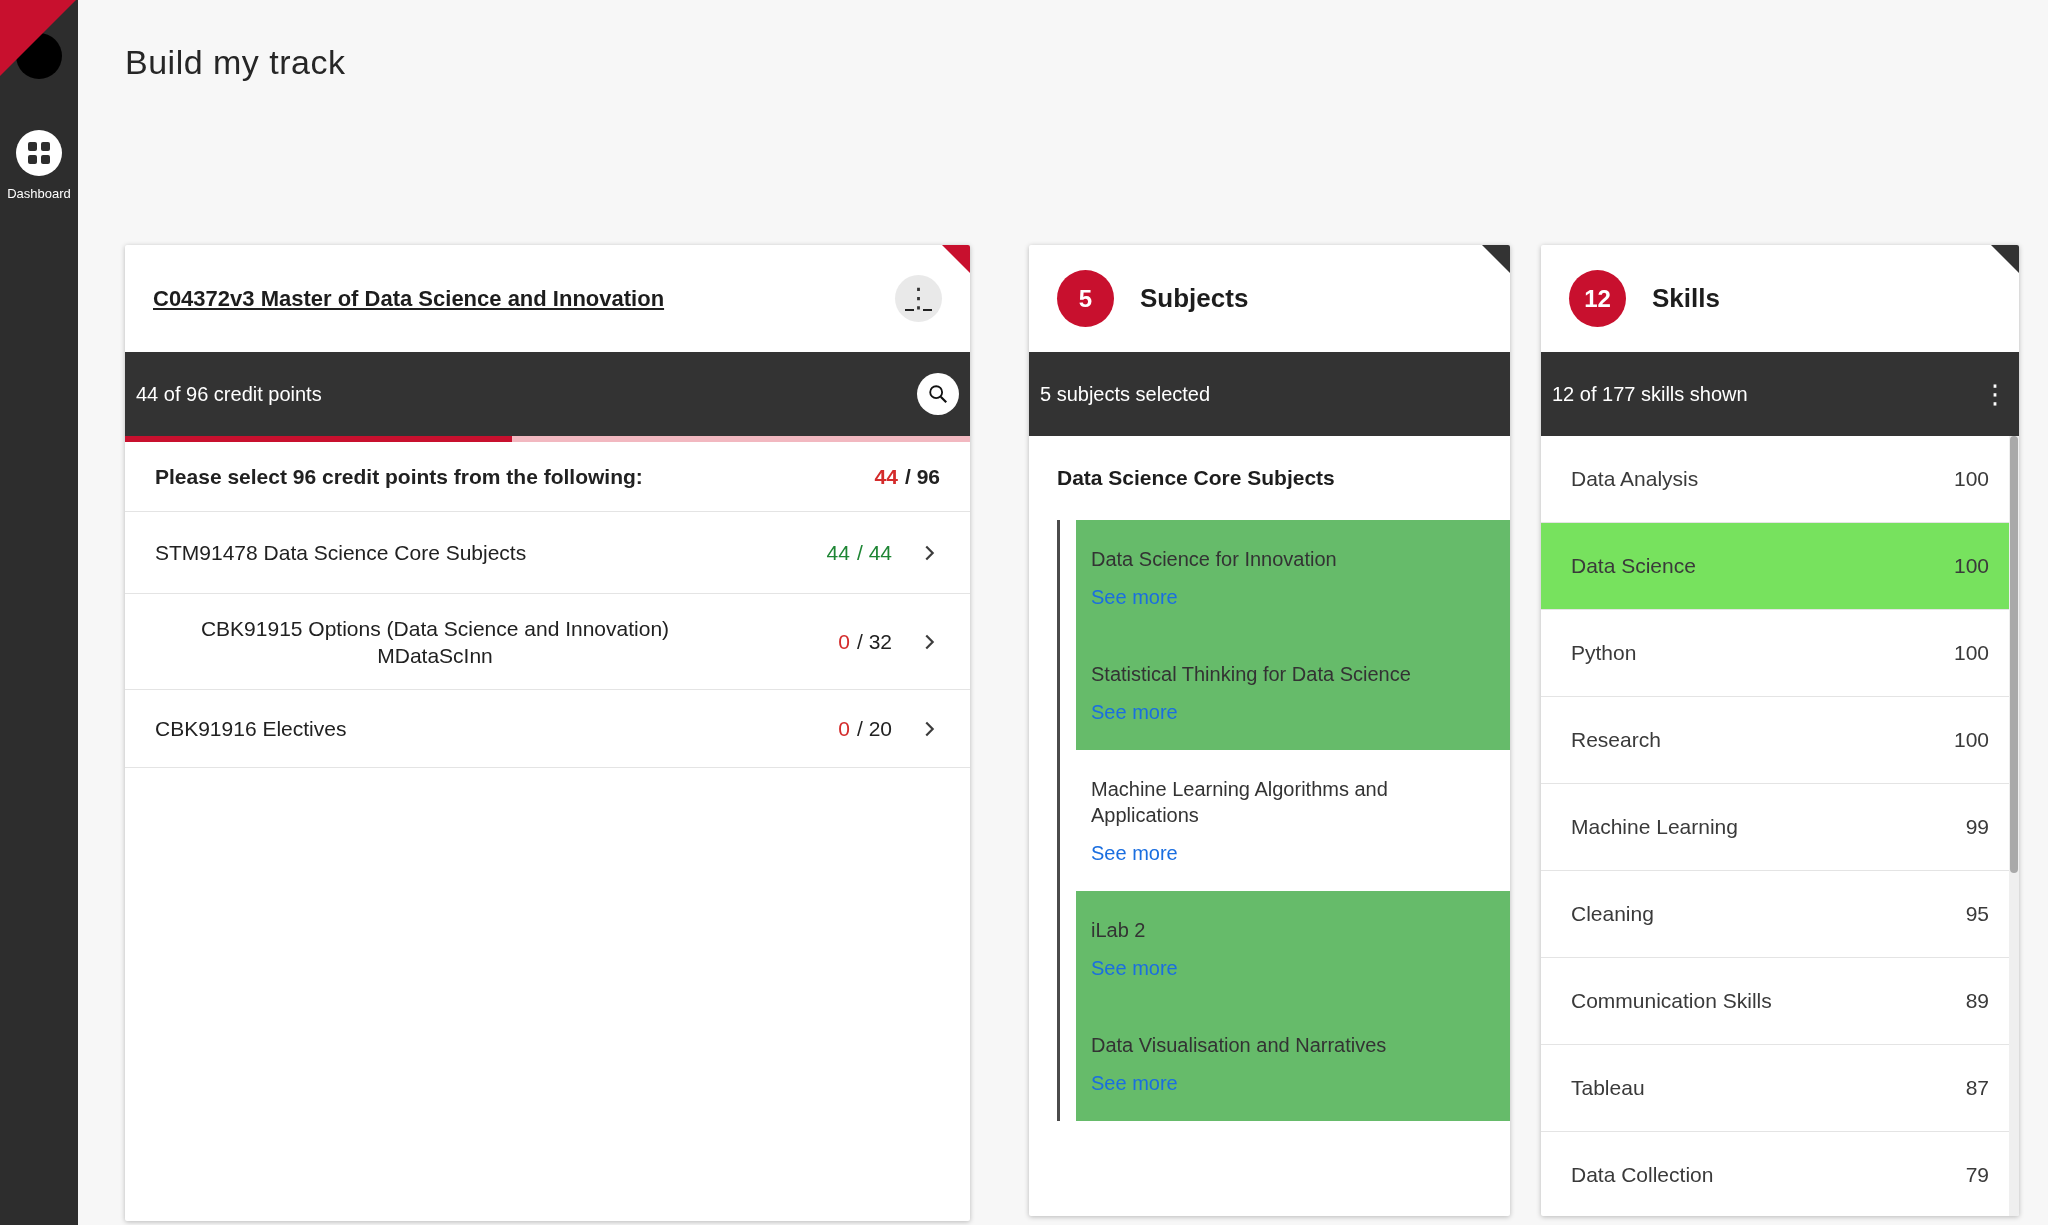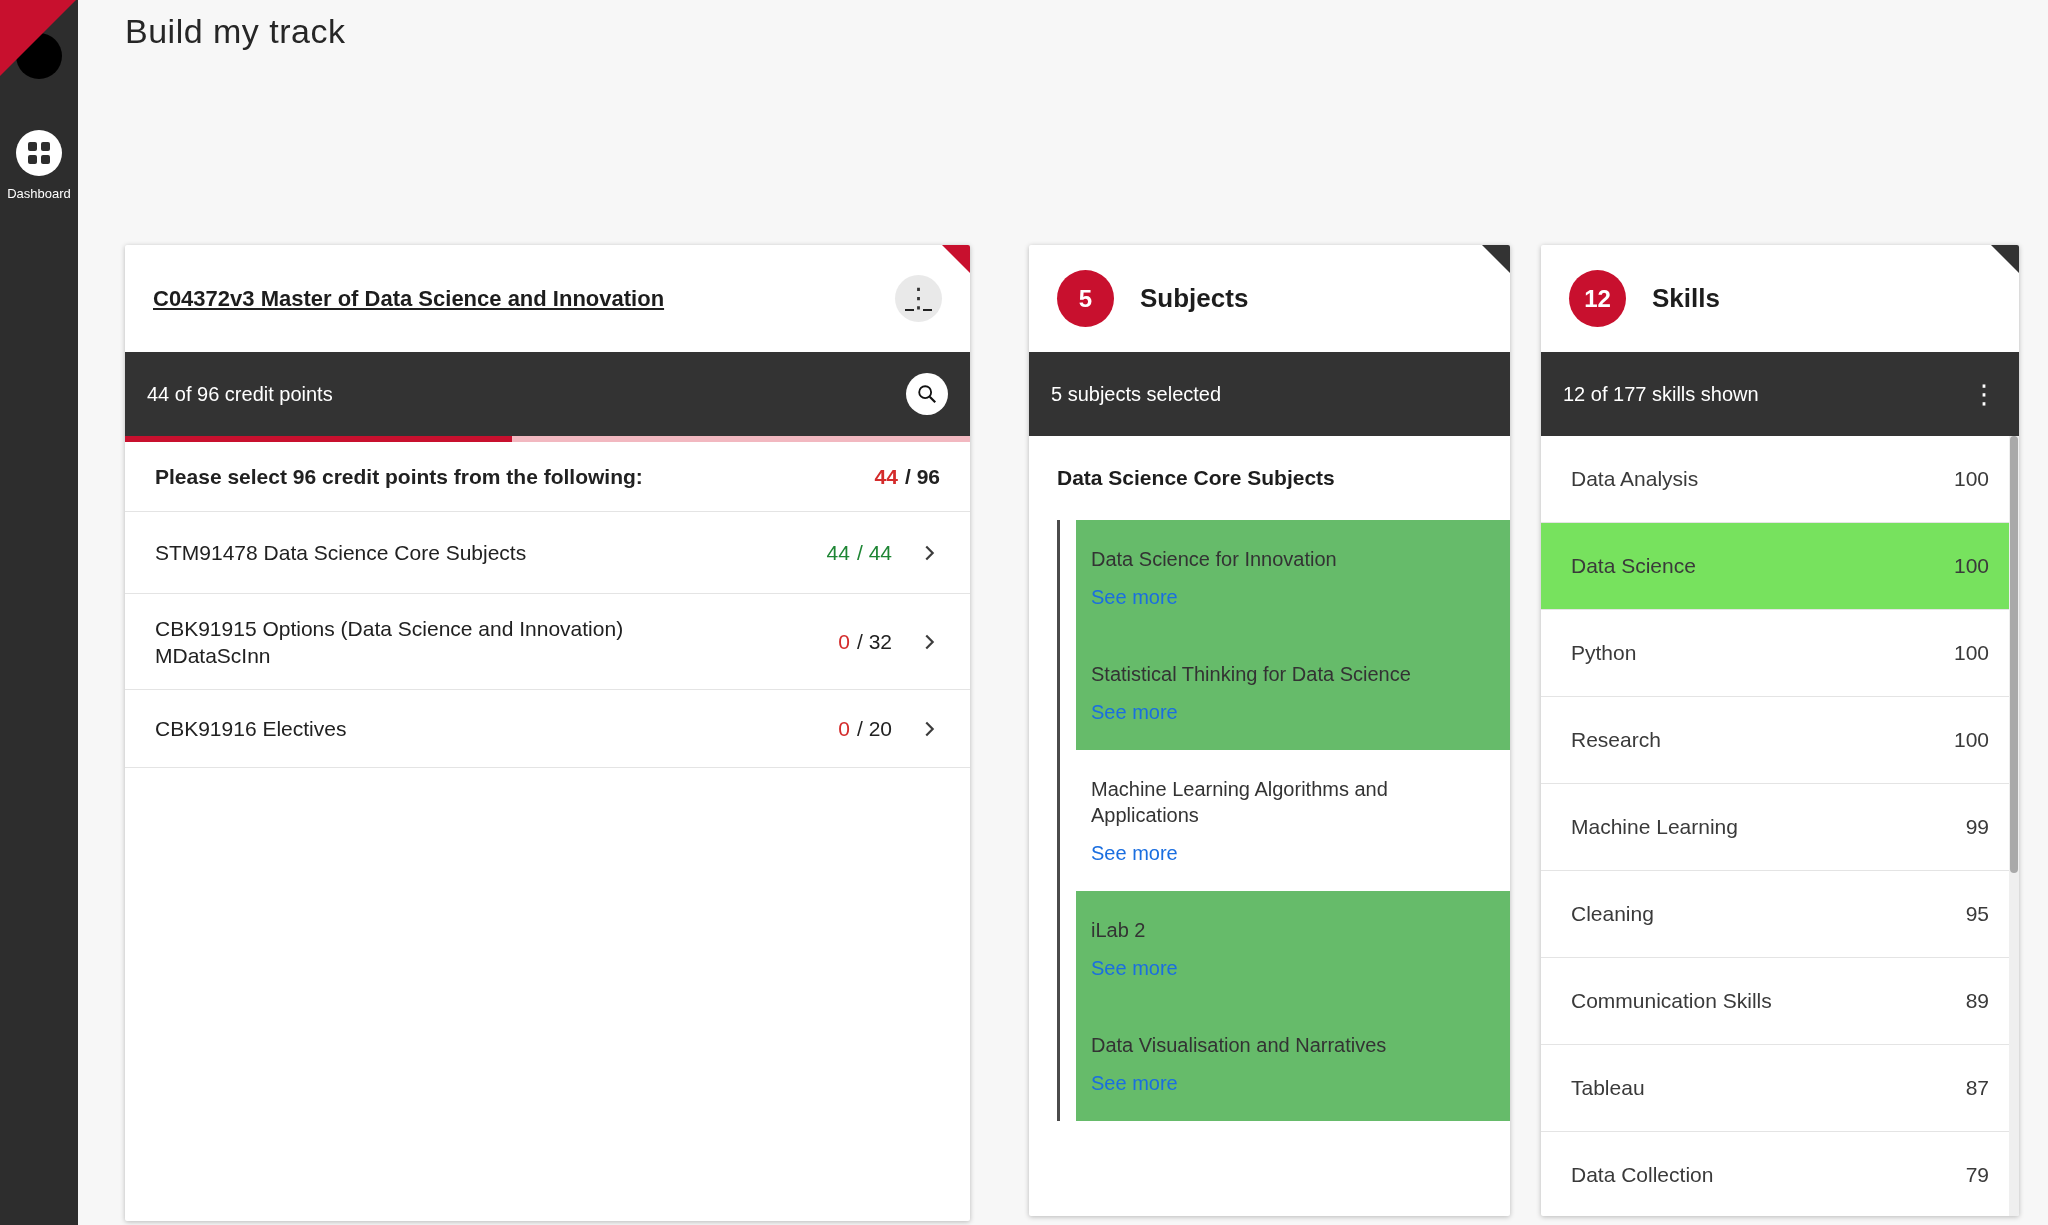--- a/index.html
+++ b/index.html
@@ -32,21 +32,21 @@
   }
   .grid-icon { display:grid; grid-template-columns:9px 9px; gap:4px; }
   .grid-icon i { width:9px; height:9px; background:#2d2d2d; border-radius:2px; }
   .dash-label {
     position:absolute; top:186px; left:0; width:78px; text-align:center;
     color:#fff; font-size:13px;
   }
 
   
   .page-title {
-    position:absolute; left:125px; top:12px; font-size:34px;
+    position:absolute; left:125px; top:43px; font-size:34px;
     font-weight:500; color:#262626; letter-spacing:.5px;
   }
 
   
   .card {
     position:absolute; top:245px; background:#fff; border-radius:2px;
     box-shadow:0 1px 5px rgba(0,0,0,.25); overflow:hidden;
   }
   #course-card  { left:125px;  width:845px; height:976px; }
   #subjects-card{ left:1029px; width:481px; height:971px; }
@@ -69,41 +69,41 @@
   }
   .badge {
     width:57px; height:57px; min-width:57px; border-radius:50%; background:#c8102e;
     color:#fff; font-weight:bold; font-size:24px;
     display:flex; align-items:center; justify-content:center;
   }
   .card-title { font-size:26px; font-weight:bold; color:#1d1d1d; margin-left:26px; }
 
   .dark-bar {
     height:84px; background:#333; color:#fff; font-size:20px;
-    display:flex; align-items:center; justify-content:space-between; padding:0 22px;
+    display:flex; align-items:center; justify-content:space-between; padding:0 11px;
   }
   .search-circle {
     width:42px; height:42px; border-radius:50%; background:#fff;
     display:flex; align-items:center; justify-content:center; cursor:pointer;
   }
   .dots-white { font-size:26px; color:#fff; cursor:pointer; line-height:1; }
 
   .progress { height:6px; background:#f2b8c0; position:relative; }
   .progress-fill { position:absolute; left:0; top:0; bottom:0; background:#c8102e; }
 
   
   .row {
     display:flex; align-items:center; justify-content:space-between;
     padding:0 30px; border-bottom:1px solid #e4e4e4; font-size:21px;
   }
   .row-select { height:70px; font-weight:bold; }
   .row-a { height:82px; cursor:pointer; }
   .row-b { height:96px; cursor:pointer; }
   .row-c { height:78px; cursor:pointer; }
-  .group-name { color:#212121; max-width:560px; line-height:27px; }
+  .group-name { color:#212121; max-width:560px; line-height:27px;text-align:center; }
   .nums { display:flex; align-items:center; font-size:21px; white-space:nowrap; }
   .num-cur.red { color:#d42b2b; }
   .num-rest { color:#212121; margin-left:7px; }
   .nums.ok .num-cur, .nums.ok .num-rest { color:#1d8533; }
   .chev { margin-left:26px; display:flex; align-items:center; }
 
   
   .section-title {
     height:84px; display:flex; align-items:center; padding:0 28px;
     font-size:21px; font-weight:bold; color:#1d1d1d;

